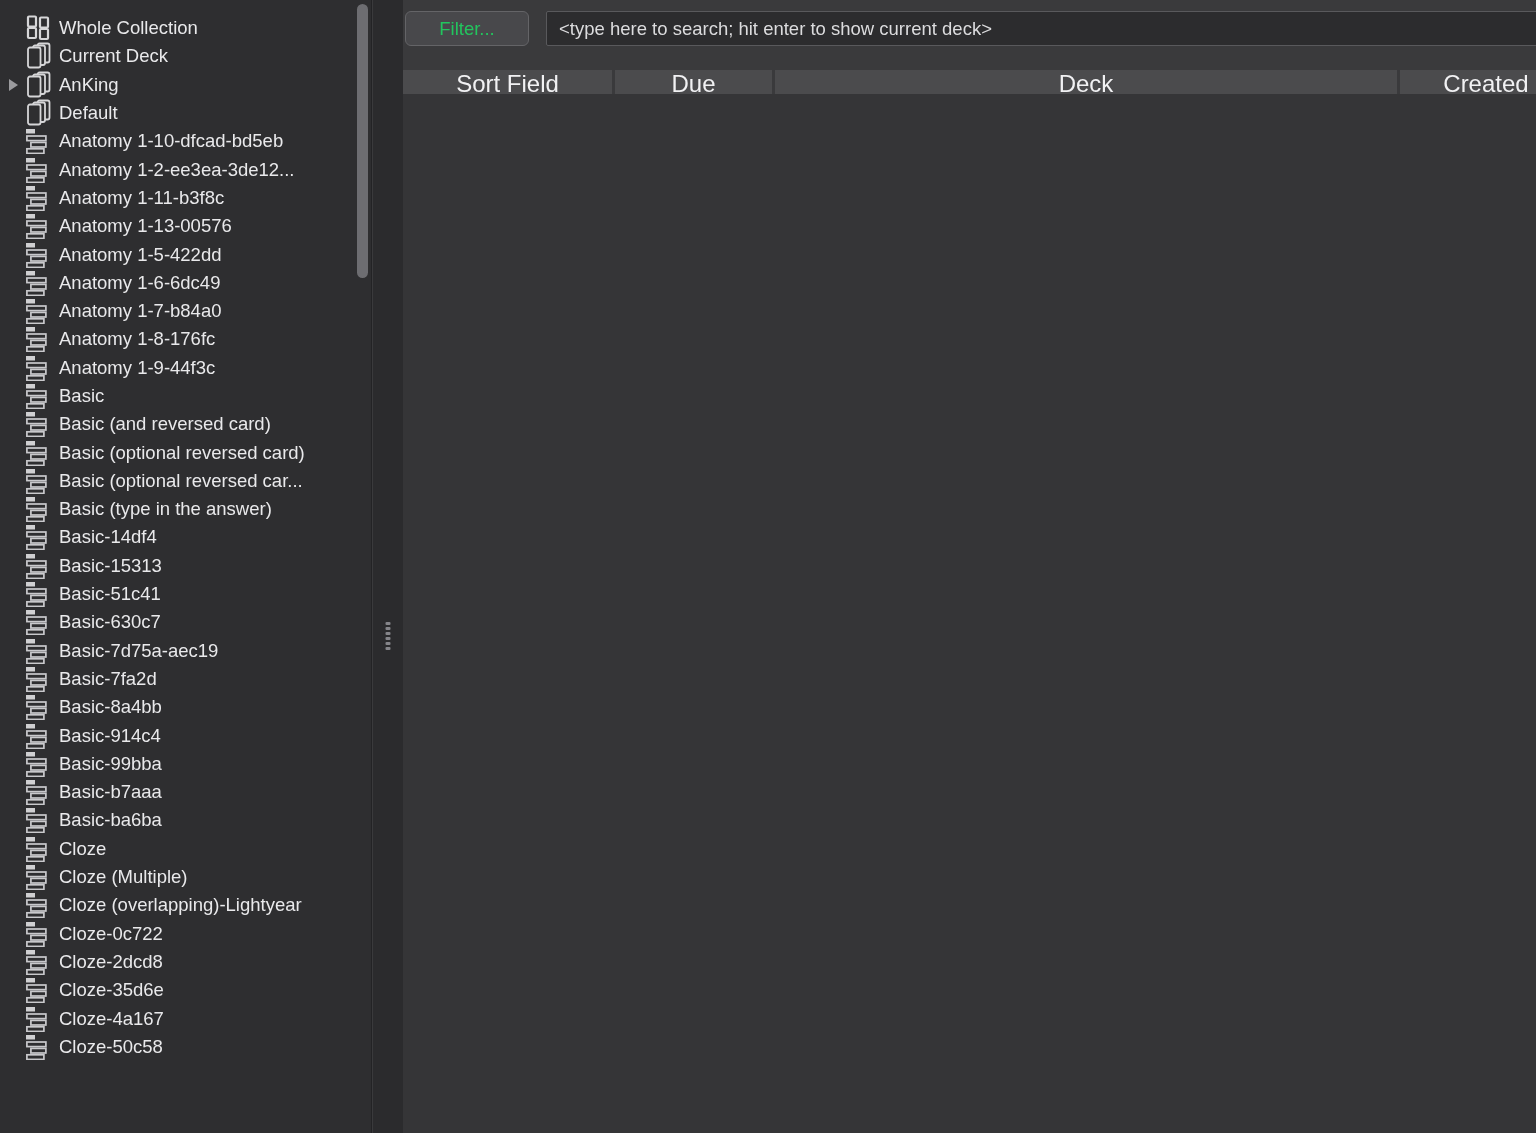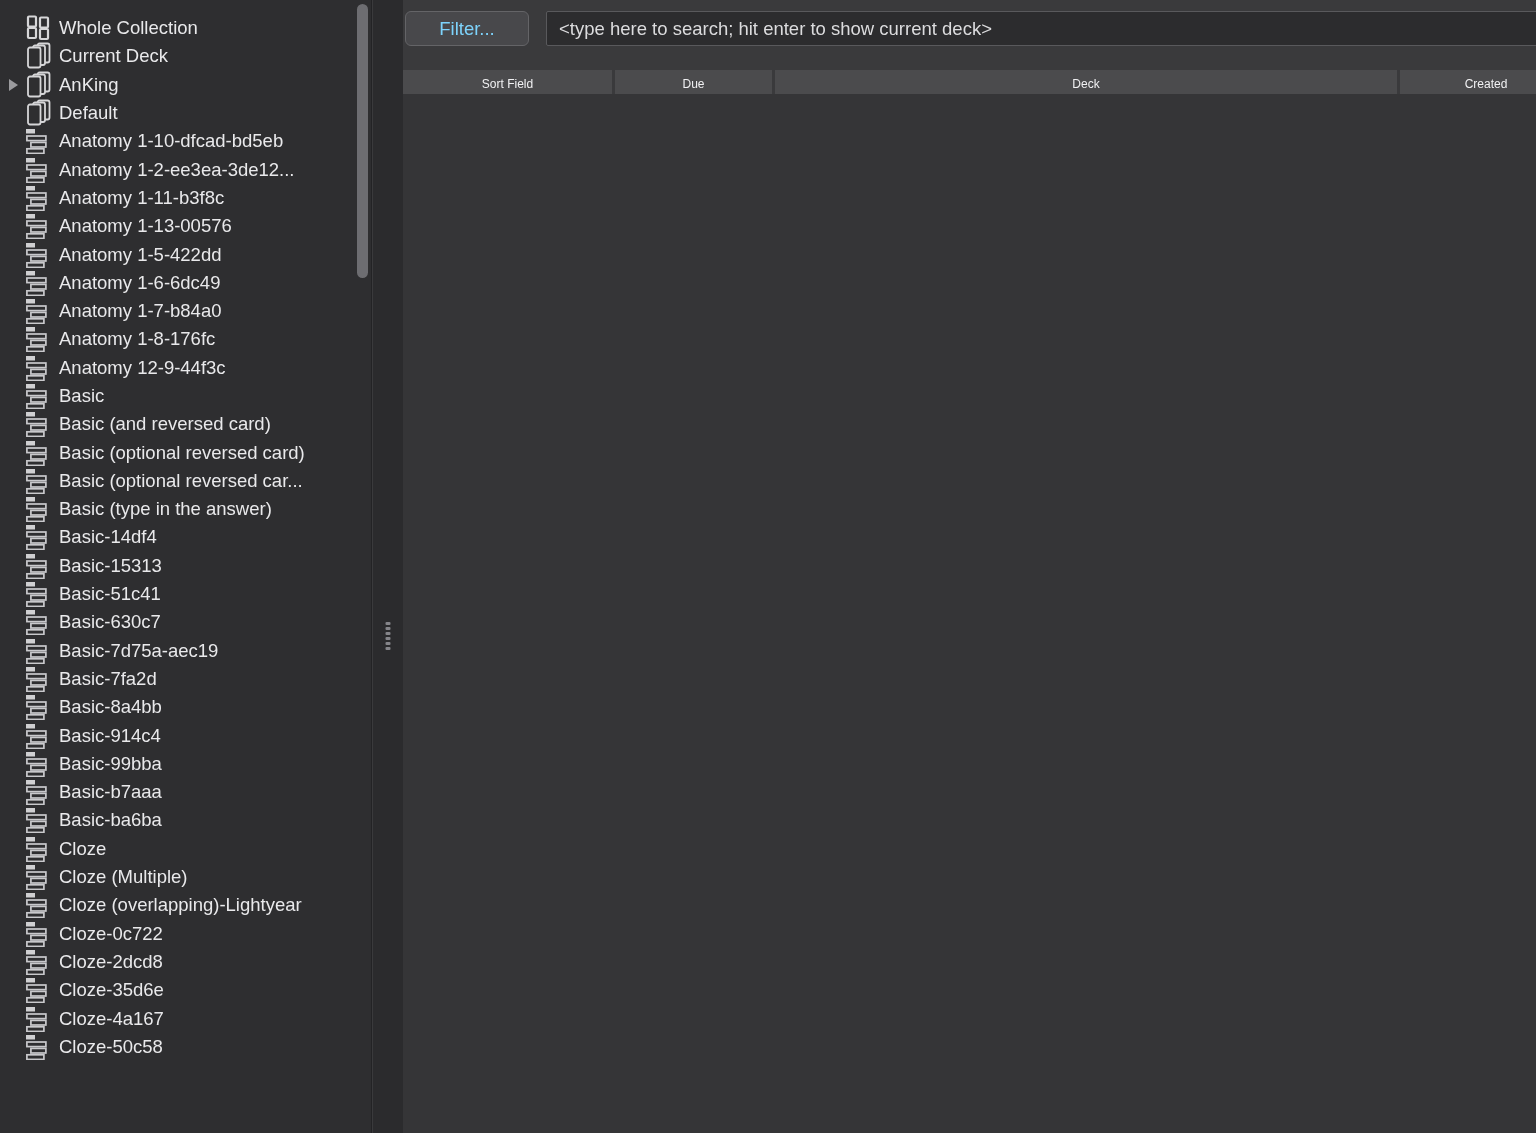--- a/index.html
+++ b/index.html
@@ -29,29 +29,29 @@
   
   .strip{position:absolute;left:373px;top:0;width:30px;height:100%;background:#2b2b2d}
   .grip{position:absolute;left:50%;transform:translateX(-50%);top:620px;
     display:flex;flex-direction:column;gap:2px;padding:2px;cursor:col-resize}
   .grip i{display:block;width:5px;height:3px;background:#85858a;border-radius:1px}
 
   
   .main{position:absolute;left:403px;top:0;width:1133px;height:100%;background:#3a3a3c;overflow:hidden}
   .filter-btn{position:absolute;left:2px;top:11px;width:124px;height:35px;
     background:#48484b;border:1px solid #646467;border-radius:6px;
-    color:#7dd3fc;font-size:18.5px;display:flex;align-items:center;justify-content:center;
+    color:#22c55e;font-size:18.5px;display:flex;align-items:center;justify-content:center;
     font-family:inherit;cursor:default}
   .search{position:absolute;left:143px;top:11px;width:992px;height:35px;
     background:#2c2c2e;border:1px solid #59595c;border-radius:2px;
     color:#e8e8ea;font-size:18.5px;padding:0 12px;outline:none;font-family:inherit}
   .search::placeholder{color:#dcdcde;opacity:1}
 
   .theader{position:absolute;left:0;top:70px;width:100%;height:24px;display:flex;overflow:hidden}
-  .hcell{height:28px;background:#4b4b4d;color:#f1f1f3;font-size:12px;
+  .hcell{height:28px;background:#4b4b4d;color:#f1f1f3;font-size:24px;
     display:flex;align-items:center;justify-content:center;
     margin-right:3px;overflow:hidden;white-space:nowrap;flex:none;cursor:default}
   .hcell:nth-of-type(1){width:209px}
   .hcell:nth-of-type(2){width:157px}
   .hcell:nth-of-type(3){width:622px}
   .hcell:nth-of-type(4){width:172px;margin-right:0}
   .tbody{position:absolute;left:0;top:94px;width:100%;bottom:0;background:#353537}
 </style>
 </head>
 <body>
@@ -247,21 +247,21 @@
 
           <svg class="icon icon-notetype" width="22" height="26" viewBox="0 0 22 26">
             <rect x="0" y="1" width="9" height="4.5" fill="#cfcfd1"></rect>
             <g fill="none" stroke="#c9c9cc" stroke-width="1.7">
               <rect x="0.9" y="8" width="19" height="4.6"></rect>
               <rect x="4.9" y="14.4" width="15" height="4.6"></rect>
               <rect x="0.9" y="20.8" width="17" height="4.6"></rect>
             </g>
           </svg>
         </span>
-        <span class="slabel">Anatomy 12-9-44f3c</span>
+        <span class="slabel">Anatomy 1-9-44f3c</span>
       </div>
       <div class="srow" data-icon="notetype-icon">
         <span class="arrowbox"></span>
         <span class="iconbox">
 
           <svg class="icon icon-notetype" width="22" height="26" viewBox="0 0 22 26">
             <rect x="0" y="1" width="9" height="4.5" fill="#cfcfd1"></rect>
             <g fill="none" stroke="#c9c9cc" stroke-width="1.7">
               <rect x="0.9" y="8" width="19" height="4.6"></rect>
               <rect x="4.9" y="14.4" width="15" height="4.6"></rect>

